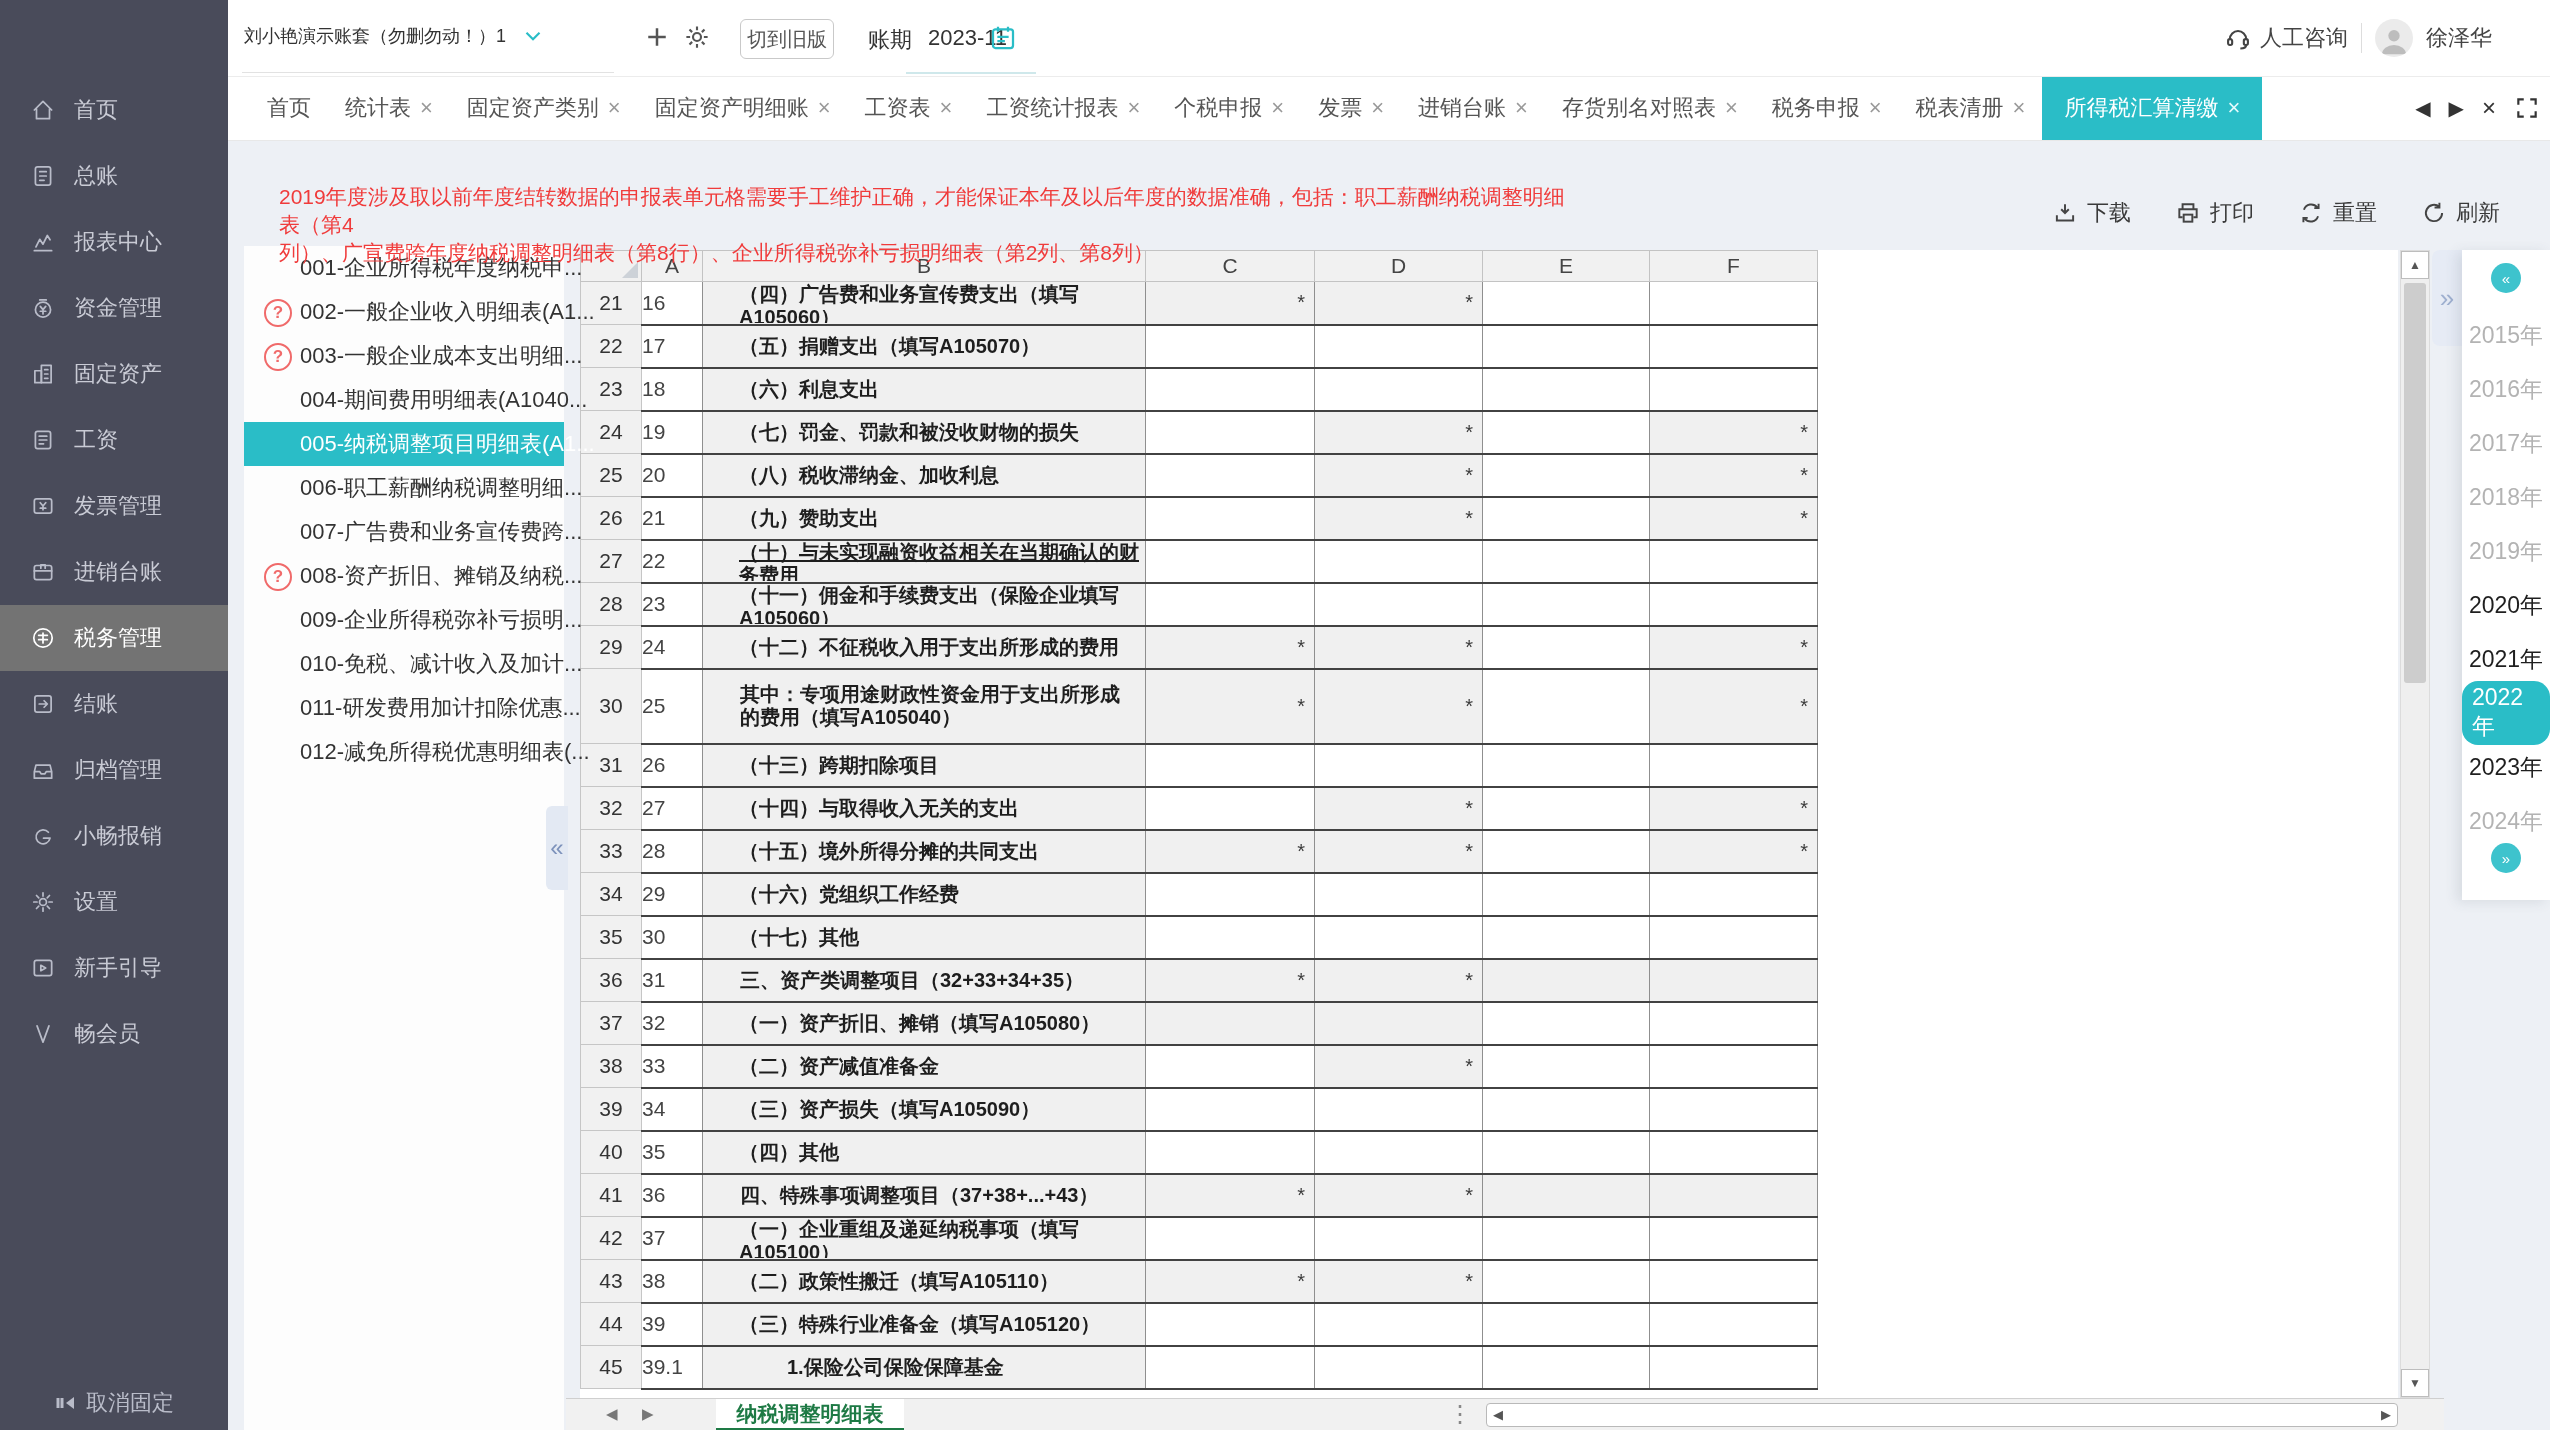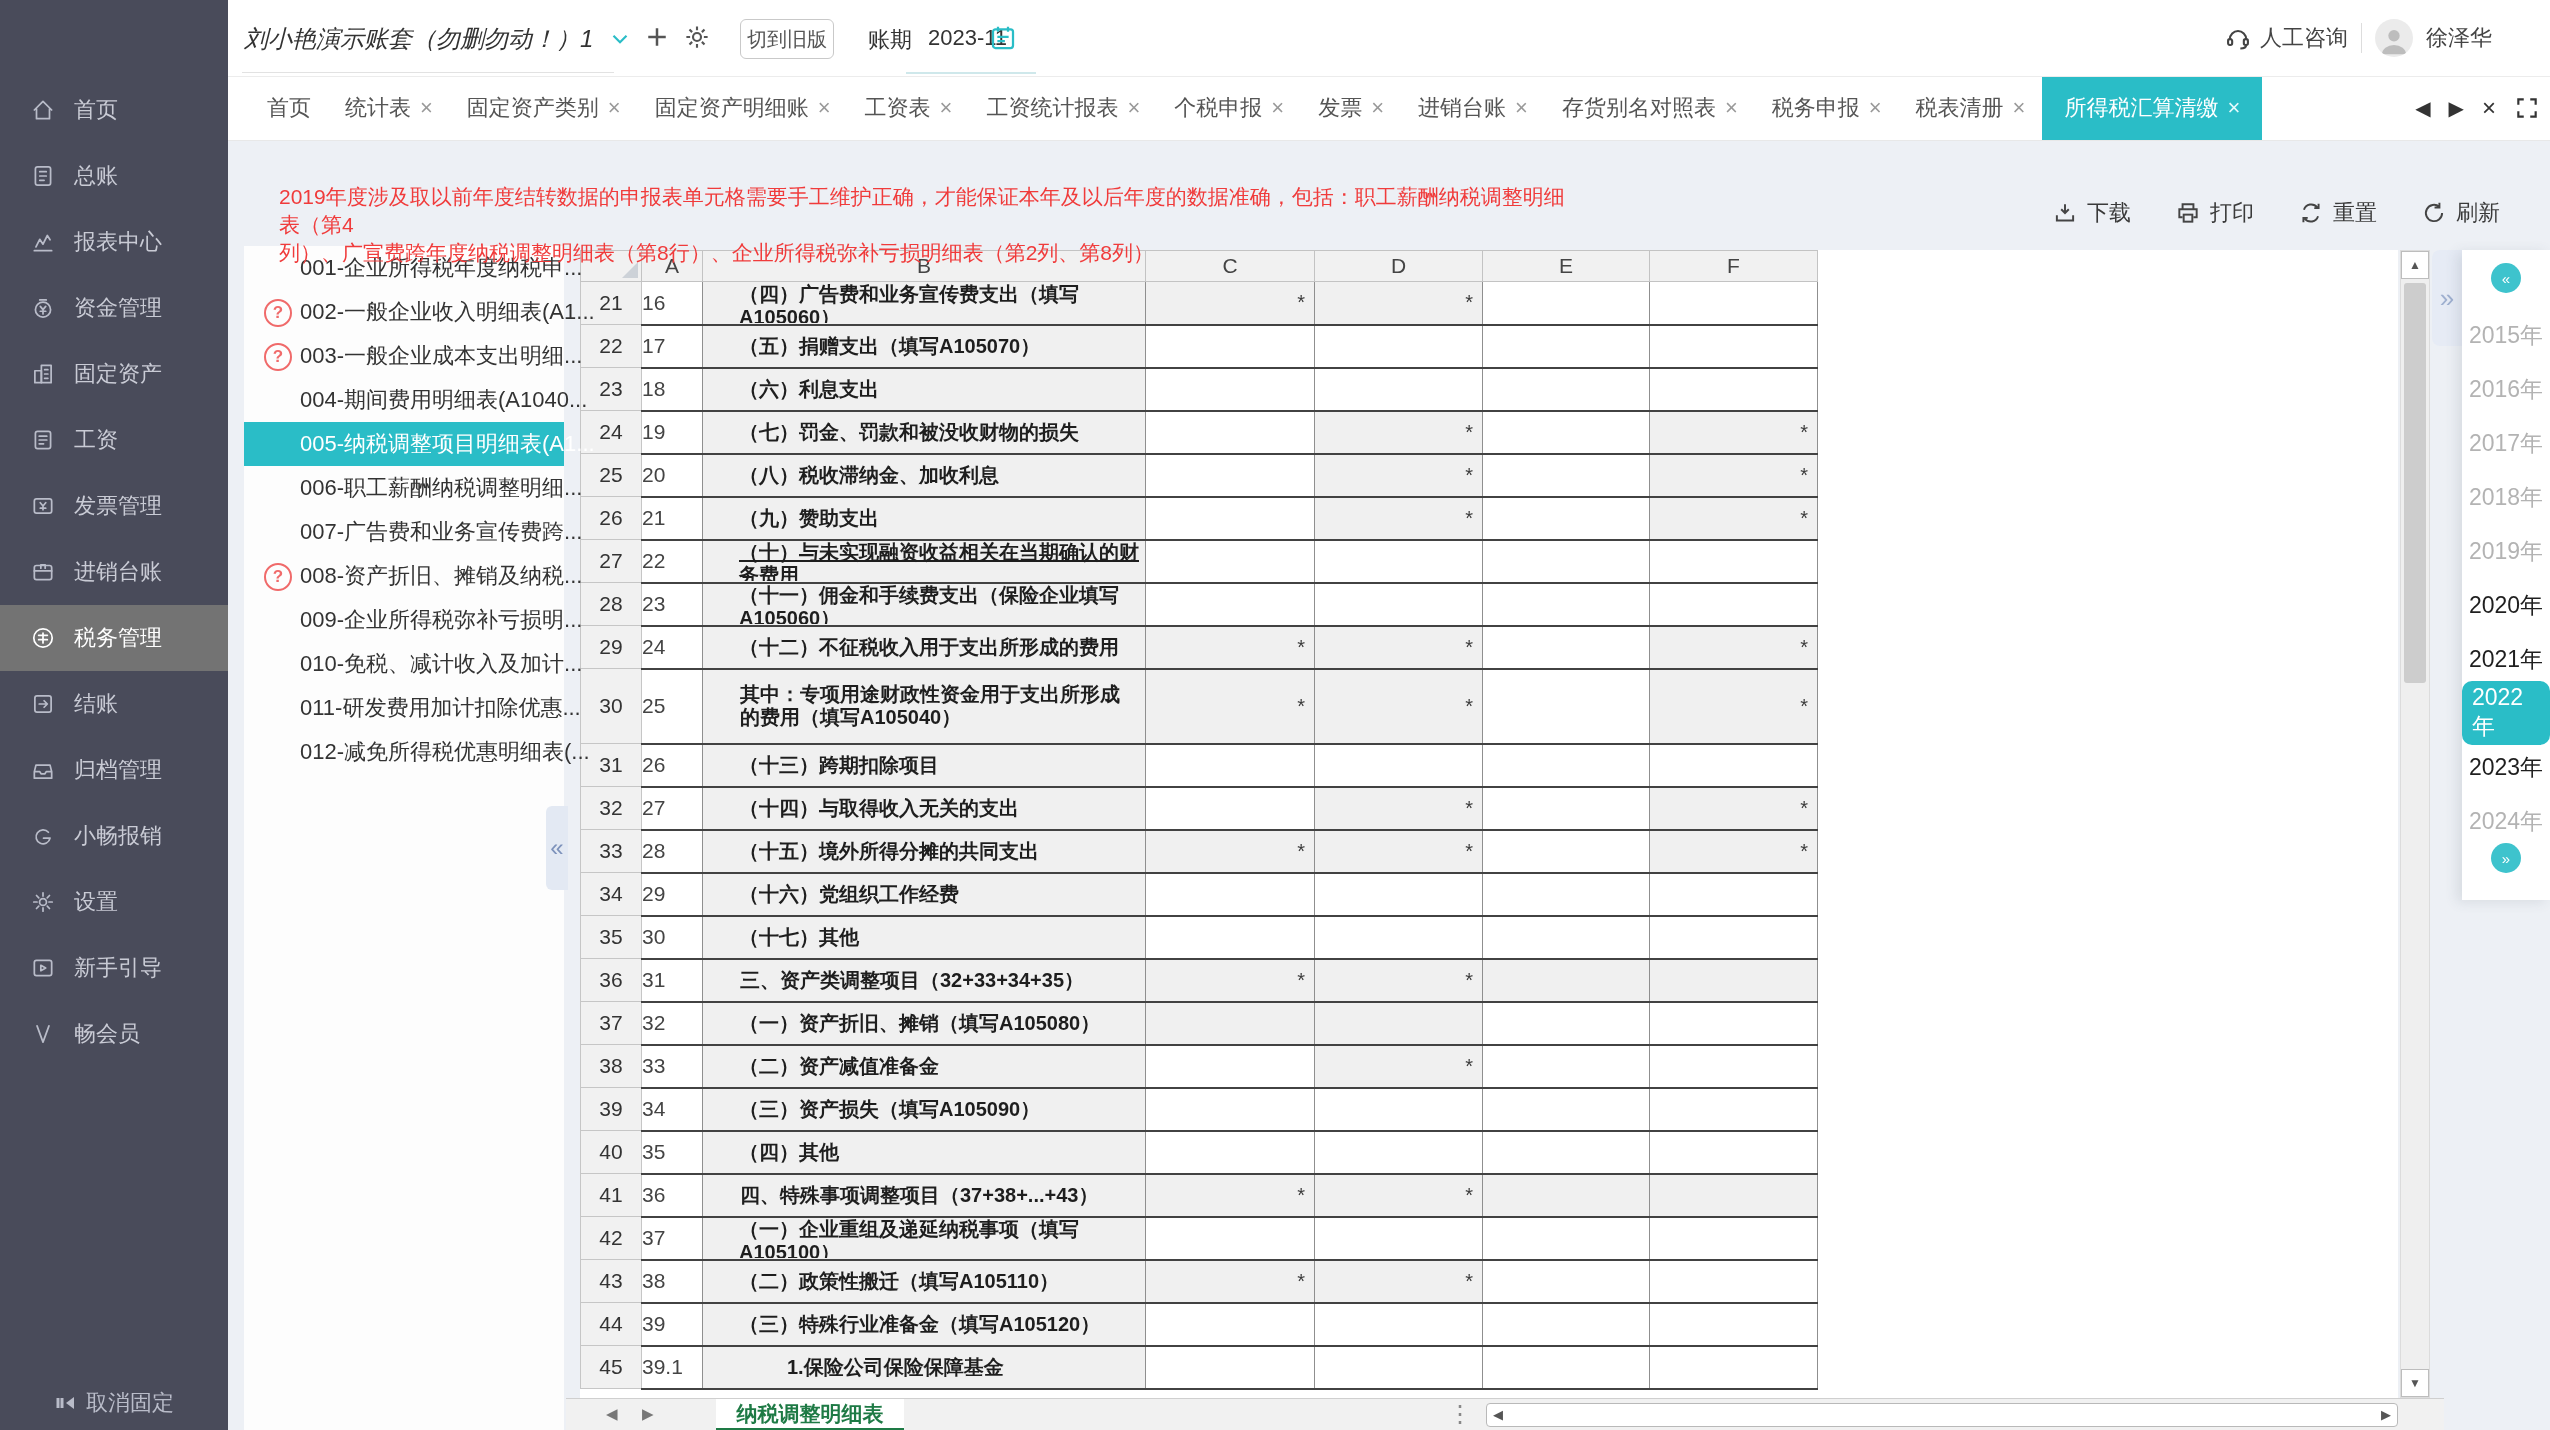--- a/index.html
+++ b/index.html
@@ -20,21 +20,21 @@
   .logo-badge{position:absolute;left:10px;bottom:6px;font-size:17px;font-weight:bold;}
   .nav-items{position:absolute;left:0;top:77px;width:228px;}
   .nav-item{height:66px;display:flex;align-items:center;gap:18px;padding-left:30px;color:#c9cbd5;font-size:22px;cursor:pointer;}
   .nav-item .nicon{width:26px;height:26px;color:#b9bcc9;}
   .nav-item.active{background:#737373;color:#fff;}
   .nav-item.active .nicon{color:#fff;}
   .nav-unpin{position:absolute;left:0;bottom:12px;width:228px;display:flex;align-items:center;justify-content:center;gap:6px;color:#b9bcc9;font-size:22px;cursor:pointer;}
 
   
   .topbar{left:228px;top:0;width:2322px;height:76px;background:#fff;border-bottom:1px solid #ececec;z-index:20;}
-  .acct{position:absolute;left:16px;top:23px;font-size:24px;color:#333;display:flex;gap:14px;align-items:center;cursor:pointer;font-style:italic;}
+  .acct{position:absolute;left:16px;top:23px;font-size:18px;color:#333;display:flex;gap:14px;align-items:center;cursor:pointer;}
   .acct-underline{position:absolute;left:14px;top:72px;width:372px;height:1px;background:#e2e2e2;}
   .chev-teal{color:#2abdc7;}
   .icon-btn{position:absolute;top:22px;width:32px;height:32px;color:#555;cursor:pointer;}
   .btn-old{position:absolute;left:512px;top:19px;width:92px;height:38px;border:1px solid #c9c9c9;border-radius:6px;
     font-size:20px;color:#555;display:flex;align-items:center;justify-content:center;cursor:pointer;background:#fff;}
   .period-label{position:absolute;left:640px;top:25px;font-size:22px;color:#333;}
   .period-value{position:absolute;left:700px;top:25px;font-size:22px;color:#333;cursor:pointer;}
   .period-underline{position:absolute;left:678px;top:72px;width:130px;height:2px;background:#cfe8eb;}
   .cal{position:absolute;left:760px;top:23px;color:#2abdc7;cursor:pointer;}
   .top-right{position:absolute;right:58px;top:0;height:76px;display:flex;align-items:center;gap:13px;}
@@ -98,21 +98,21 @@
   
   .year-expand{left:2432px;top:250px;width:30px;height:96px;background:#e6ebf5;border-radius:8px 0 0 8px;
      display:flex;align-items:center;justify-content:center;color:#9fb0d0;font-size:26px;cursor:pointer;z-index:7;}
   .ypanel{left:2462px;top:250px;width:88px;height:650px;background:#fff;box-shadow:-5px 2px 12px rgba(60,70,90,.12);z-index:7;}
   .ycirc{position:absolute;left:29px;width:30px;height:30px;border-radius:50%;background:#3ec3cd;color:#fff;
      display:flex;align-items:center;justify-content:center;font-size:15px;cursor:pointer;}
   .yitems{position:absolute;left:0;top:58px;width:88px;}
   .yitem{height:54px;display:flex;align-items:center;justify-content:center;font-size:23px;cursor:pointer;}
   .yitem.dim{color:#b3b3b3;}
   .yitem.on{color:#1f1f1f;}
-  .yitem.sel span{background:#2abdc7;color:#fff;border-radius:10px;padding:3px 10px;}
+  .yitem.sel span{background:#2abdc7;color:#fff;border-radius:16px;padding:3px 10px;}
 
   
   .sbar{left:566px;top:1398px;width:1878px;height:32px;background:#f1f1f1;border-top:1px solid #cfcfcf;z-index:6;}
   .snav{position:absolute;top:6px;font-size:15px;color:#777;cursor:pointer;}
   .stab{position:absolute;left:150px;top:0;width:188px;height:29px;background:#fff;border-bottom:3px solid #1e7a45;
      color:#1e7a45;font-size:21px;font-weight:bold;display:flex;align-items:center;justify-content:center;cursor:pointer;}
   .sdots{position:absolute;left:882px;top:1px;color:#888;font-size:24px;letter-spacing:-2px;cursor:pointer;}
   .hscroll{position:absolute;left:920px;top:4px;width:912px;height:24px;background:#fff;border:1px solid #b9b9b9;border-radius:4px;box-sizing:border-box;}
   .harr{position:absolute;top:3px;font-size:13px;color:#555;cursor:pointer;}
 </style>

